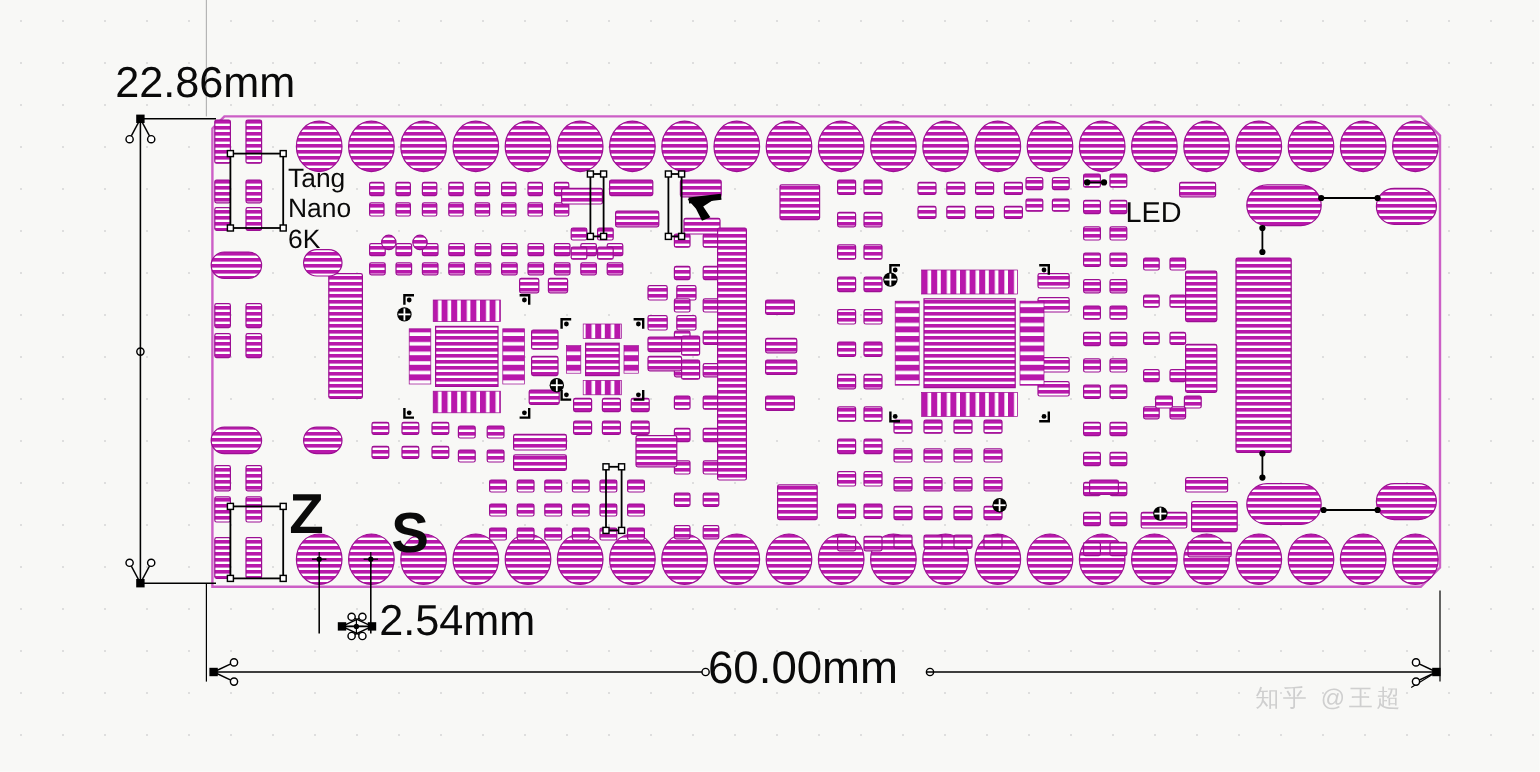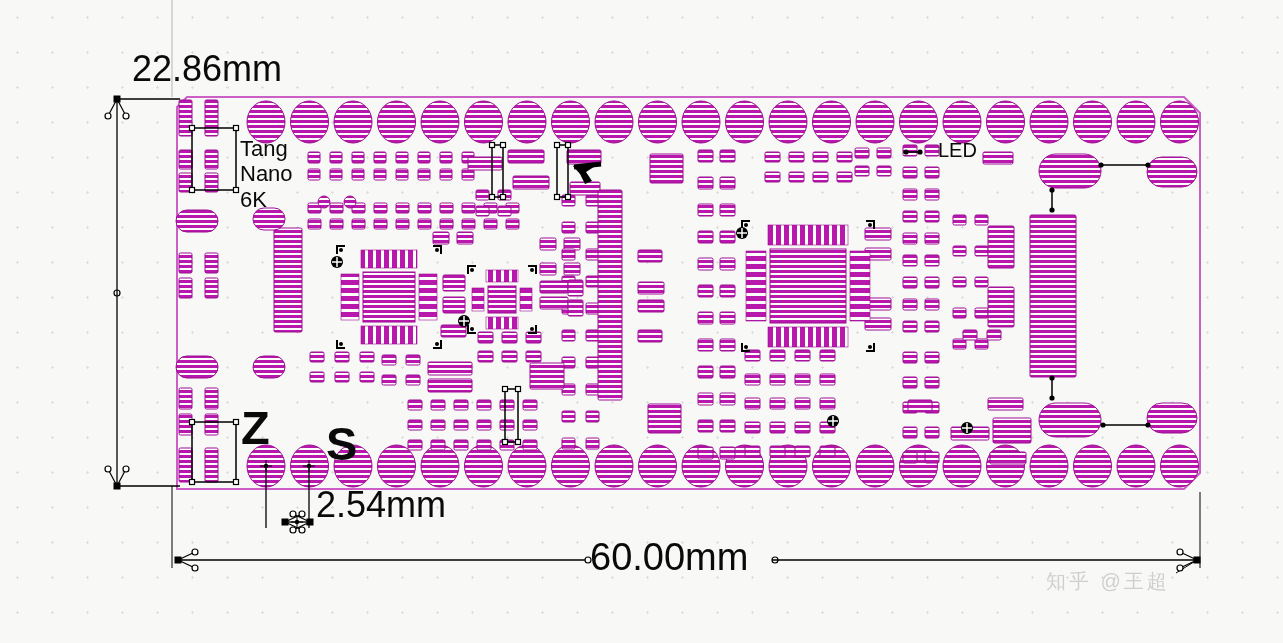--- a/index.html
+++ b/index.html
@@ -484,32 +484,32 @@
       <circle cx="302" cy="514" r="3" fill="#fff" stroke="#000" stroke-width="1.2"></circle>
       <line x1="285" y1="522" x2="302" y2="530" stroke="#000" stroke-width="1.2"></line>
       <circle cx="302" cy="530" r="3" fill="#fff" stroke="#000" stroke-width="1.2"></circle>
       <rect x="306.5" y="518.5" width="7" height="7" fill="#000"></rect>
       <line x1="310" y1="522" x2="293" y2="514" stroke="#000" stroke-width="1.2"></line>
       <circle cx="293" cy="514" r="3" fill="#fff" stroke="#000" stroke-width="1.2"></circle>
       <line x1="310" y1="522" x2="293" y2="530" stroke="#000" stroke-width="1.2"></line>
       <circle cx="293" cy="530" r="3" fill="#fff" stroke="#000" stroke-width="1.2"></circle>
     </svg>
 
-  <div class="lbl dim" style="left:96px;top:48px;margin-left:36px;">22.86mm</div>
+  <div class="lbl dim" style="left:96px;top:48px;">22.86mm</div>
 
   <div class="lbl silk" style="left:240px;top:136px;">
     <div>Tang</div>
     <div>Nano</div>
     <div>6K</div>
   </div>
 
-  <div class="lbl" style="left:938px;top:139px;font-size:20px;">LED</div>
+  <div class="lbl" style="left:938px;top:164px;font-size:24px;">LED</div>
 
   <div class="lbl silk-big" style="left:241px;top:400px;">Z</div>
 
   <div class="lbl silk-big" style="left:326px;top:416px;">S</div>
 
-  <div class="lbl dim" style="left:316px;top:484px;">2.54mm</div>
+  <div class="lbl dim" style="left:316px;top:496px;">2.54mm</div>
 
   <div class="lbl dim" style="left:590px;top:536px;font-size:38px;text-align:center;">60.00mm</div>
 
   <div class="lbl" id="watermark" style="left: 1046px; top: 568px; color: rgb(207, 207, 207);">知乎 @王超</div>
 </div>
 
 </body></html>

